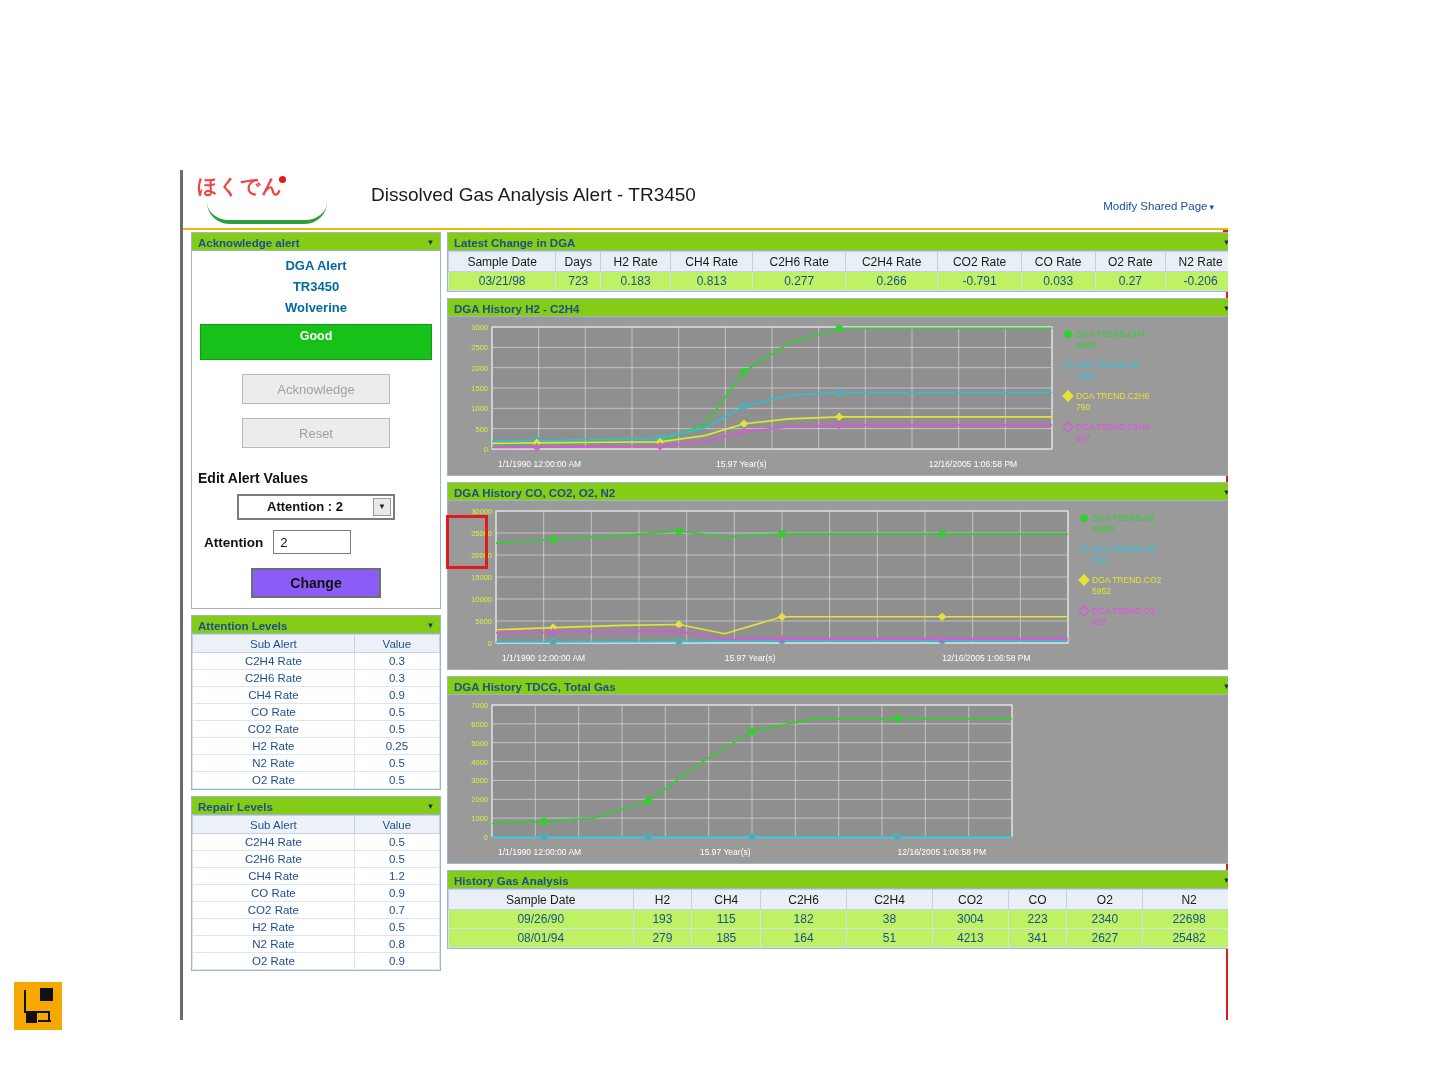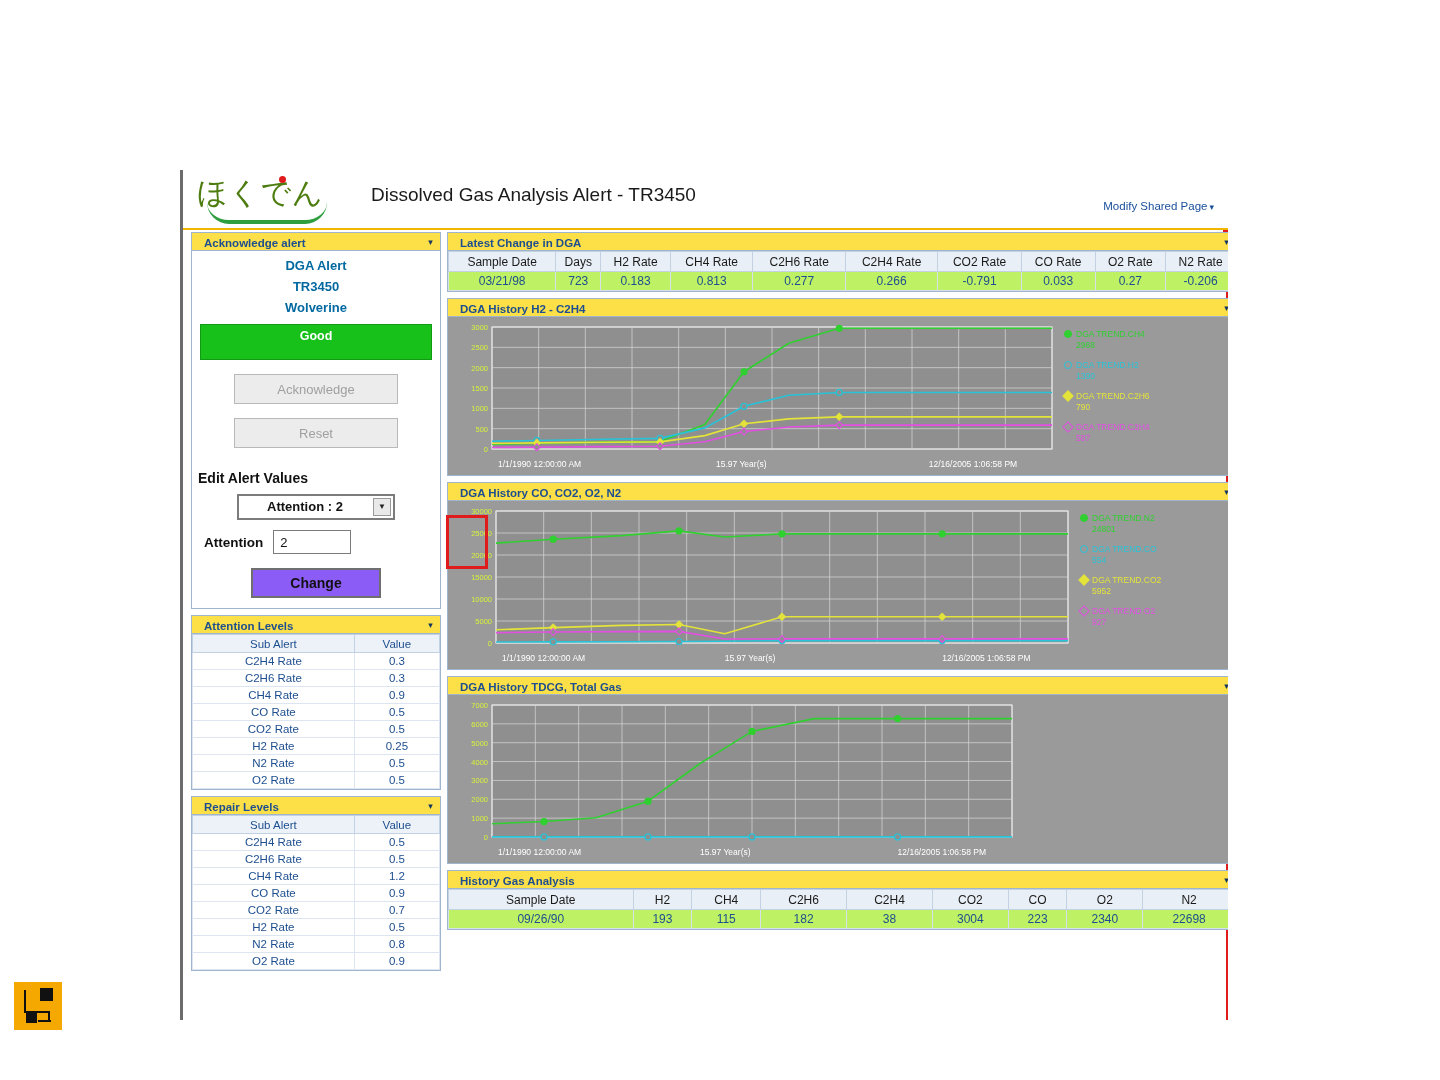--- a/index.html
+++ b/index.html
@@ -38,21 +38,21 @@
     height: 60px;
     border-bottom: 2px solid #f2b600;
     background: #ffffff;
   }
   #logo {
     position: absolute; left: 10px; top: 2px;
     width: 160px; height: 52px;
   }
   #logo .jp {
     font-family: "DejaVu Sans", sans-serif;
-    font-size: 30px; font-weight: normal; color: #4d7c0f;
+    font-size: 20px; font-weight: bold; color: #ef4444;
     letter-spacing: 1px;
     position: absolute; left: 4px; top: 1px;
     white-space: nowrap;
   }
   #logo .dot {
     position: absolute; left: 86px; top: 4px;
     width: 7px; height: 7px; border-radius: 50%;
     background: #e01b1b;
   }
   #logo .swoosh {
@@ -84,25 +84,25 @@
     width: 250px; height: 788px;
   }
   #right-col {
     position: absolute; left: 264px; top: 0;
     width: 790px; height: 788px;
   }
 
   
   .panel { margin-bottom: 6px; }
   .panel-head {
-    background: #fde047;
+    background: #84cc16;
     border: 1px solid #9fb4cd;
     height: 19px;
     position: relative;
-    padding: 0 12px;
+    padding: 0 6px;
   }
   .panel-head .ttl {
     font-size: 11.5px; font-weight: bold; color: #1d4e8f;
     line-height: 18px;
   }
   .panel-head .collapse {
     position: absolute; right: 4px; top: 4px;
     width: 11px; height: 11px;
     font-size: 9px; color: #12355f; text-align: center; line-height: 10px;
     cursor: pointer;
@@ -125,21 +125,21 @@
     height: 36px;
     background: #17c11a;
     border: 1px solid #139a14;
     color: #ffffff;
     font-size: 12.5px; font-weight: bold;
     text-align: center; line-height: 23px;
   }
   .big-btn {
     display: block;
     margin: 14px auto 0 auto;
-    width: 164px; height: 30px;
+    width: 148px; height: 30px;
     background: #ececec;
     border: 1px solid #b9b9b9;
     color: #a0a0a0;
     font-size: 13px;
     font-family: "Liberation Sans", sans-serif;
   }
   #edit-alert-title {
     margin: 22px 0 8px 6px;
     font-size: 14px; font-weight: bold; color: #111111;
   }
@@ -756,20 +756,31 @@
                   <td>09/26/90</td>
                   <td>193</td>
                   <td>115</td>
                   <td>182</td>
                   <td>38</td>
                   <td>3004</td>
                   <td>223</td>
                   <td>2340</td>
                   <td>22698</td>
                 </tr>
+                <tr>
+                  <td>08/01/94</td>
+                  <td>279</td>
+                  <td>185</td>
+                  <td>164</td>
+                  <td>51</td>
+                  <td>4213</td>
+                  <td>341</td>
+                  <td>2627</td>
+                  <td>25482</td>
+                </tr>
               </tbody>
             </table>
           </div>
         </div>
 
       </div>
     </div>
   </div>
 
   <div id="corner-icon">

